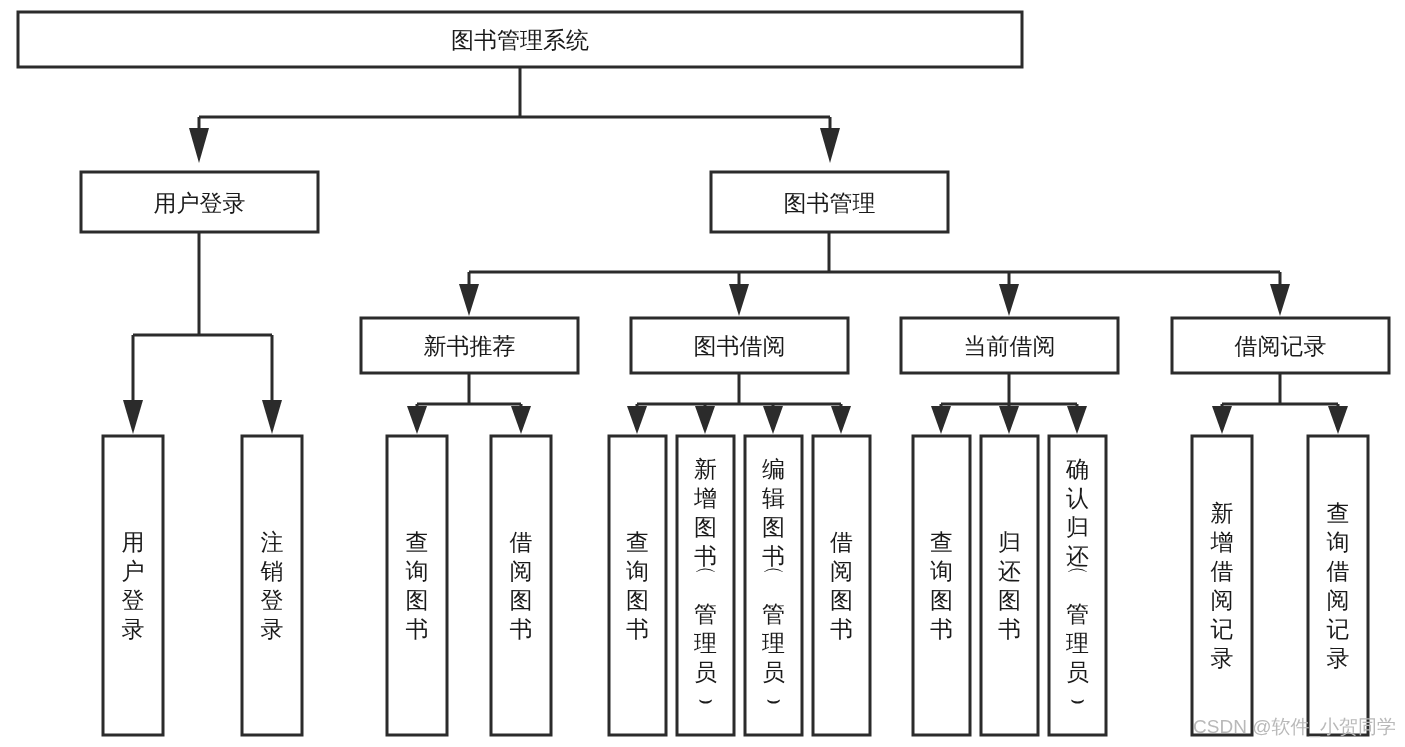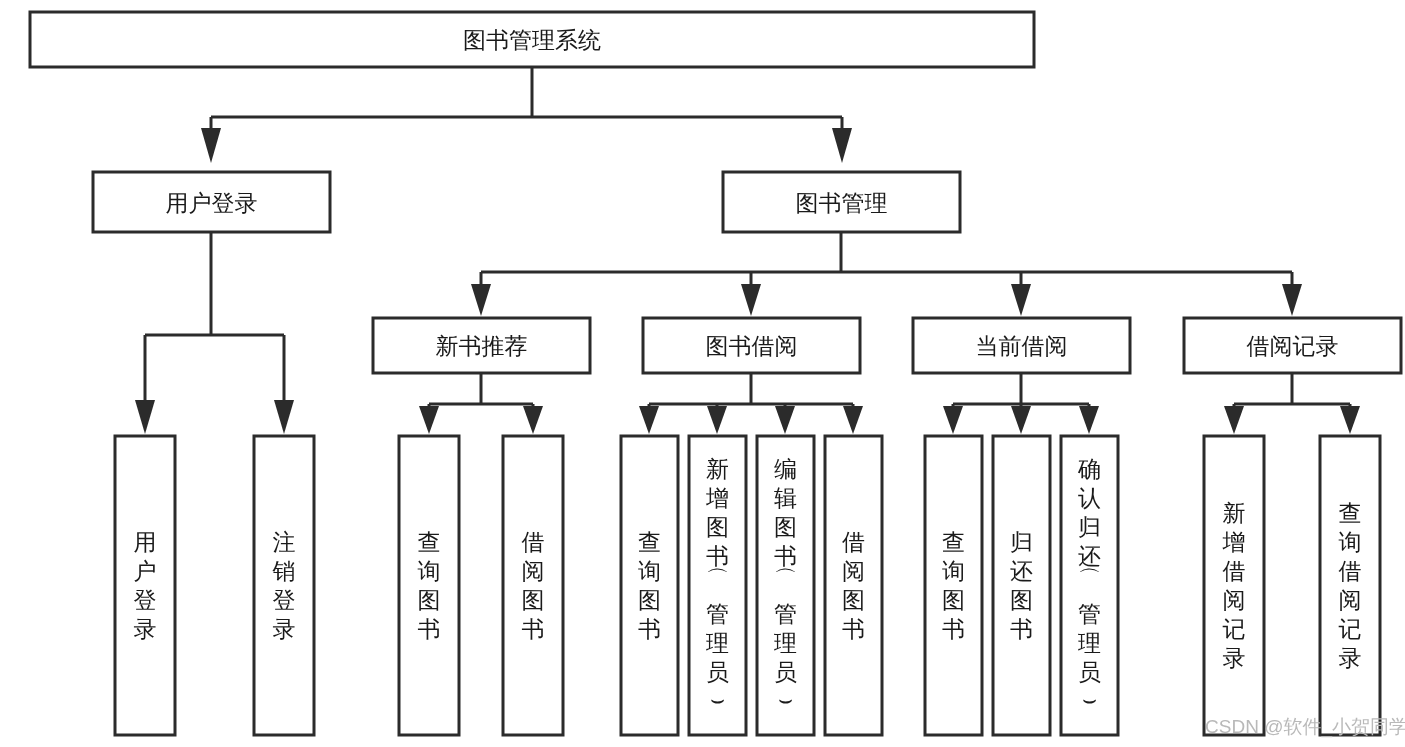--- a/index.html
+++ b/index.html
@@ -13,21 +13,20 @@
     font-family: "Liberation Sans", "DejaVu Sans", sans-serif;
     overflow: hidden;
     position: relative;
   }
   #diagram-root {
     position: absolute;
     left: 0;
     top: 0;
     width: 1231px;
     height: 747px;
-    margin-left: 12px;
   }
   svg {
     display: block;
   }
   .node-box {
     fill: #ffffff;
     stroke: #2b2b2b;
     stroke-width: 3;
   }
   .connector {

